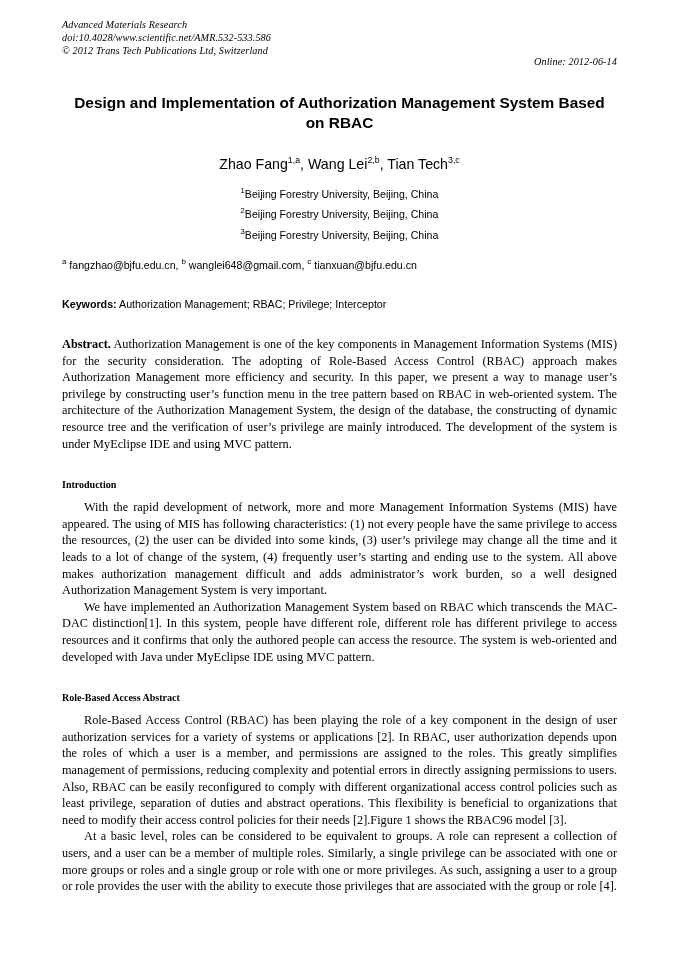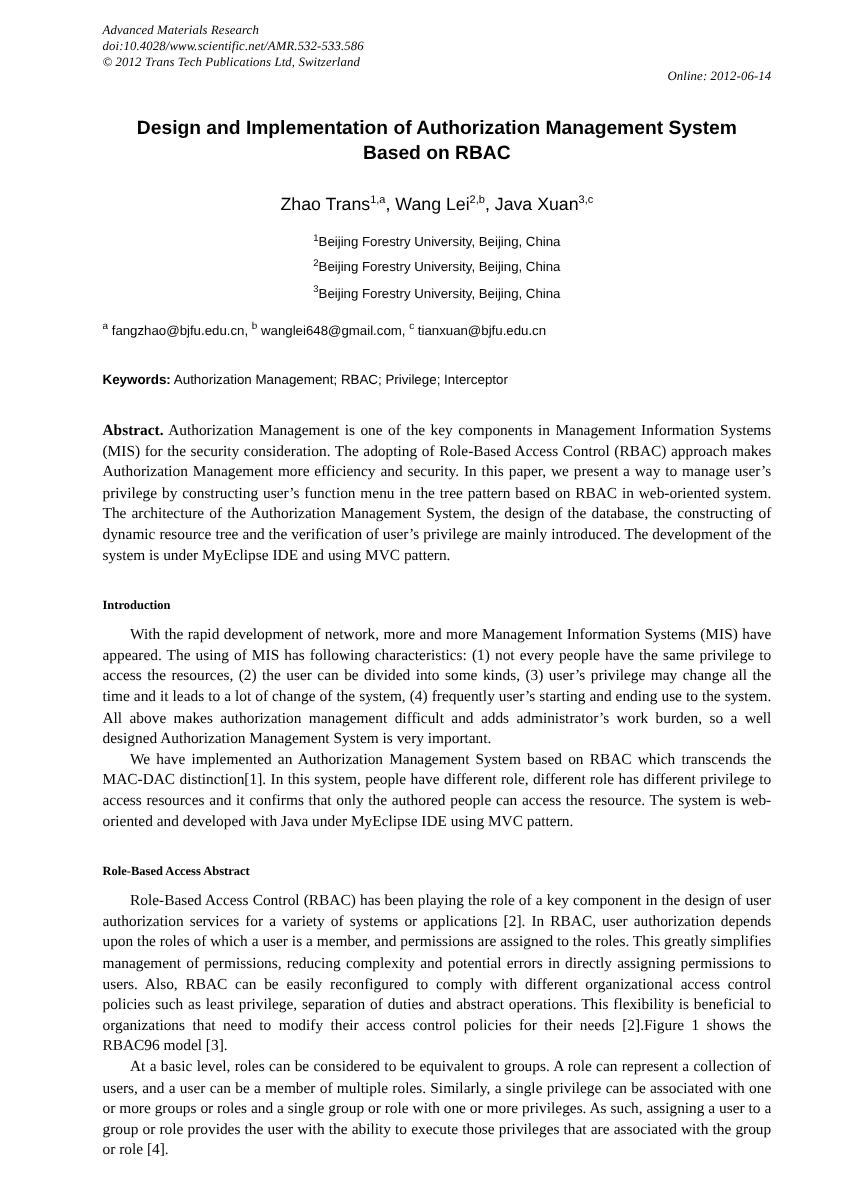--- a/index.html
+++ b/index.html
@@ -12,21 +12,21 @@
     height: 959px;
     overflow: hidden;
     font-family: "Liberation Serif", "DejaVu Serif", serif;
     color: #000000;
   }
   .page {
     position: relative;
     width: 678px;
     height: 959px;
     box-sizing: border-box;
-    padding: 18px 61px 0 82px;
+    padding: 18px 61px 0 62px;
   }
 
   
   .pub-header {
     position: relative;
     font-style: italic;
     font-size: 10.2px;
     line-height: 13.2px;
     letter-spacing: 0.1px;
   }
@@ -147,21 +147,21 @@
     <div class="left-block">
       <div>Advanced Materials Research</div>
       <div>doi:10.4028/www.scientific.net/AMR.532-533.586</div>
       <div>© 2012 Trans Tech Publications Ltd, Switzerland</div>
     </div>
     <div class="online-date">Online: 2012-06-14</div>
   </div>
 
   <h1 class="title">Design and Implementation of Authorization Management System Based on RBAC</h1>
 
-  <div class="authors"><span><span>Zhao Trans</span><sup>1,a</sup></span><span>, </span><span><span>Wang Lei</span><sup>2,b</sup></span><span>, </span><span><span>Java Xuan</span><sup>3,c</sup></span></div>
+  <div class="authors"><span><span>Zhao Fang</span><sup>1,a</sup></span><span>, </span><span><span>Wang Lei</span><sup>2,b</sup></span><span>, </span><span><span>Tian Tech</span><sup>3,c</sup></span></div>
 
   <div class="affiliations">
       <div class="aff-line"><sup>1</sup><span>Beijing Forestry University, Beijing, China</span></div>
       <div class="aff-line"><sup>2</sup><span>Beijing Forestry University, Beijing, China</span></div>
       <div class="aff-line"><sup>3</sup><span>Beijing Forestry University, Beijing, China</span></div>
     </div>
 
   <div class="emails"><sup>a</sup><span> fangzhao@bjfu.edu.cn</span><span>, </span><sup>b</sup><span> wanglei648@gmail.com</span><span>, </span><sup>c</sup><span> tianxuan@bjfu.edu.cn</span></div>
 
   <div class="keywords">

